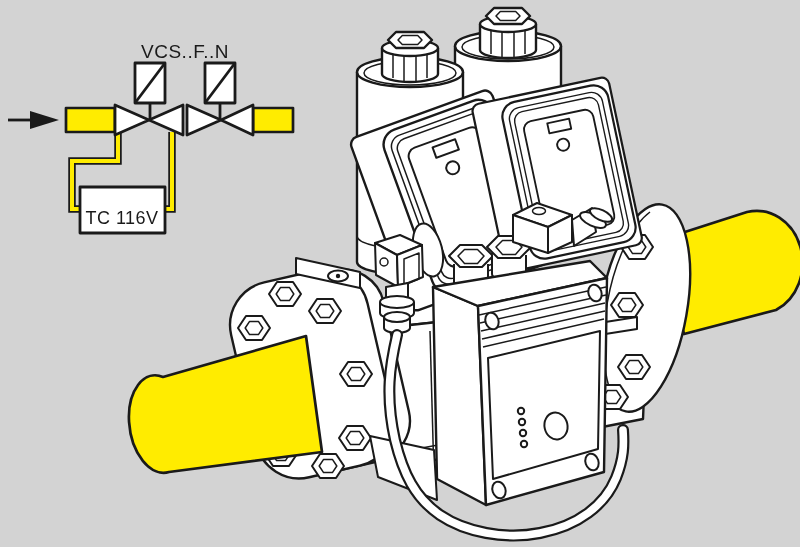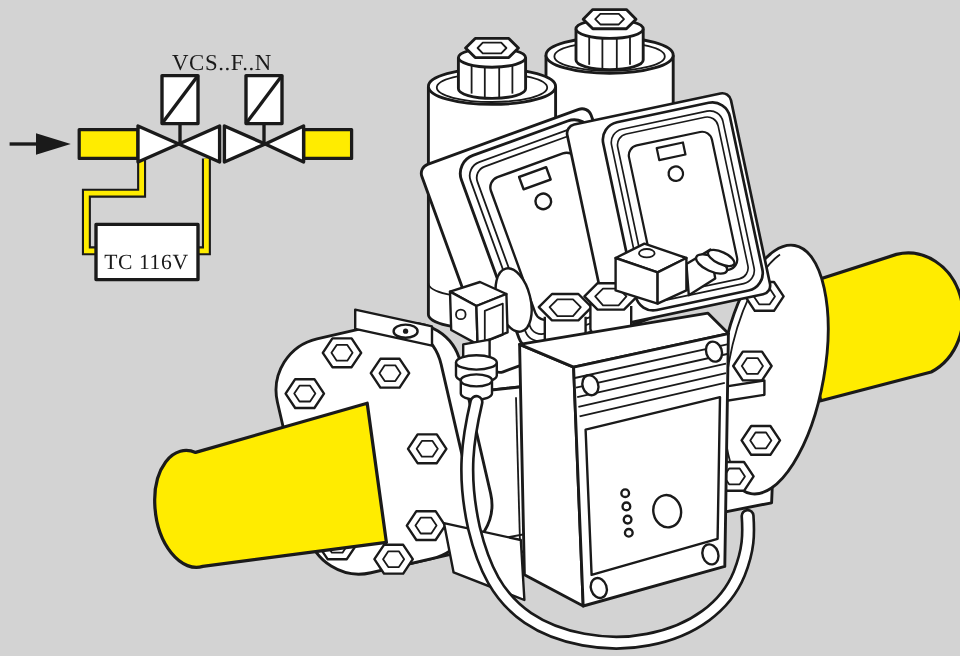--- a/index.html
+++ b/index.html
@@ -1,16 +1,16 @@
 <!DOCTYPE html>
 <html><head>
 <meta charset="utf-8">
 <style>
   html,body{margin:0;padding:0;}
-  #stage{position:relative;width:800px;height:547px;overflow:hidden;font-family:Liberation Serif, serif;}
+  #stage{position:relative;width:800px;height:547px;overflow:hidden;font-family:Liberation Sans, sans-serif;}
   svg{display:block;}
   .s28{fill:#fff;stroke:#1a1a1a;stroke-width:2.8;stroke-linejoin:round;}
   .s24{fill:#fff;stroke:#1a1a1a;stroke-width:2.4;stroke-linejoin:round;}
   .s2{fill:#fff;stroke:#1a1a1a;stroke-width:2;stroke-linejoin:round;}
   .thin{fill:none;stroke:#1a1a1a;stroke-width:1.5;stroke-linejoin:round;}
   .blk{fill:#1a1a1a;stroke:none;}
   .stem{stroke:#1a1a1a;stroke-width:2.8;}
   .ko{fill:none;stroke:#1a1a1a;stroke-width:7.5;}
   .yi{fill:none;stroke-width:4;}
   .yf{stroke:#1a1a1a;stroke-width:2.7;stroke-linejoin:round;}

